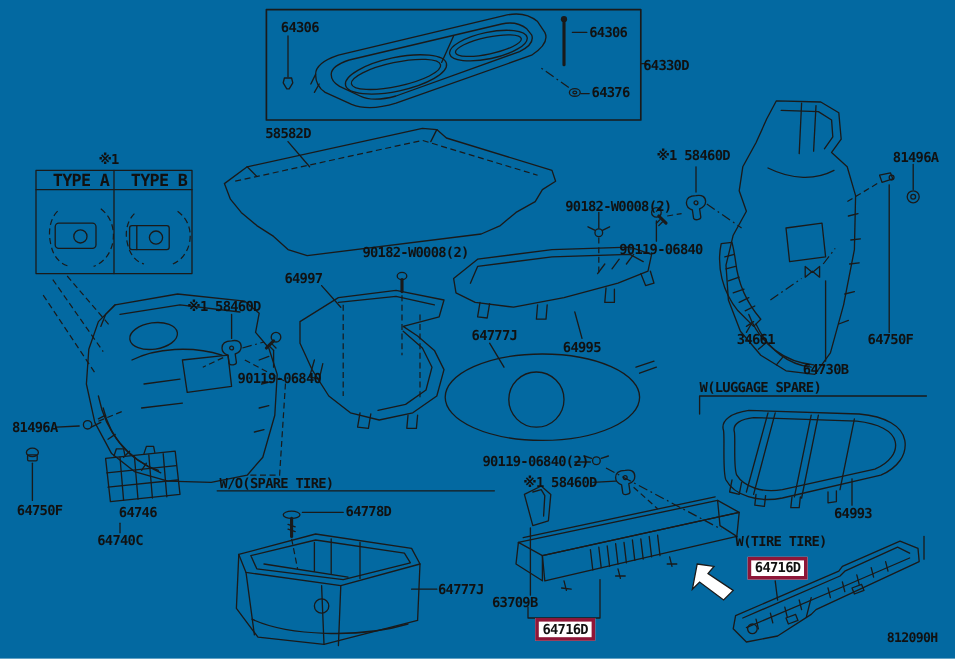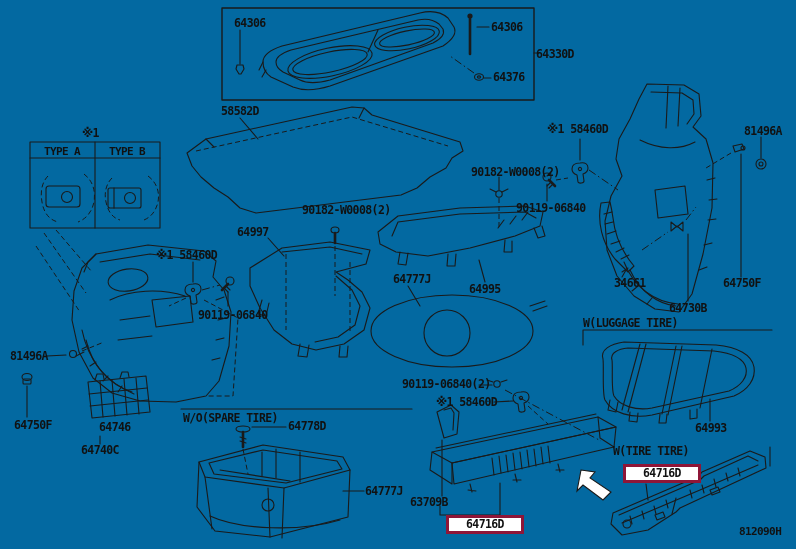--- a/index.html
+++ b/index.html
@@ -7,22 +7,22 @@
          font-family:"DejaVu Sans Mono","DejaVu Sans",monospace;}
   svg{position:absolute;left:0;top:0;}
   .ln{fill:none;stroke:#1a1a1a;stroke-width:1.1;stroke-linecap:round;stroke-linejoin:round;}
   .thk{fill:none;stroke:#1a1a1a;stroke-width:2.6;stroke-linecap:round;}
   .fl{fill:#1a1a1a;stroke:none;}
   .wht{fill:#fff;stroke:#1a1a1a;stroke-width:1.1;}
   .dsh{fill:none;stroke:#1a1a1a;stroke-width:1;stroke-dasharray:5 3;}
   .ddt{fill:none;stroke:#1a1a1a;stroke-width:1;stroke-dasharray:8 3 1.5 3;}
   .lbl{position:absolute;font:700 11.5px "DejaVu Sans Mono","DejaVu Sans",monospace;
        letter-spacing:-0.6px;color:#111;white-space:nowrap;line-height:13px;z-index:3;}
-  .tt{font-size:11px;}
-  .boxed{border:3px solid #8e1638;padding:0px 17px;background:#fff;}
+  .tt{font-size:14px;}
+  .boxed{border:3px solid #8e1638;padding:0px 3px;background:#fff;}
   .code{font-size:11px;}
 </style>
 </head>
 <body>
 
 <div class="stage">
 
 <svg width="796" height="549" viewBox="0 0 796 549">
   <defs>
     <g id="hookG">
@@ -292,26 +292,26 @@
 <span class="lbl" style="left:744px;top:125px">81496A</span>
 <span class="lbl" style="left:156px;top:249px">※1 58460D</span>
 <span class="lbl" style="left:198px;top:309px">90119-06840</span>
 <span class="lbl" style="left:10px;top:350px">81496A</span>
 <span class="lbl" style="left:237px;top:226px">64997</span>
 <span class="lbl" style="left:393px;top:273px">64777J</span>
 <span class="lbl" style="left:469px;top:283px">64995</span>
 <span class="lbl" style="left:614px;top:277px">34661</span>
 <span class="lbl" style="left:723px;top:277px">64750F</span>
 <span class="lbl" style="left:669px;top:302px">64730B</span>
-<span class="lbl" style="left:583px;top:317px">W(LUGGAGE TIRE)</span>
+<span class="lbl" style="left:583px;top:317px">W(LUGGAGE SPARE)</span>
 <span class="lbl" style="left:695px;top:422px">64993</span>
 <span class="lbl" style="left:14px;top:419px">64750F</span>
 <span class="lbl" style="left:99px;top:421px">64746</span>
 <span class="lbl" style="left:81px;top:444px">64740C</span>
-<span class="lbl" style="left:183px;top:412px">W/O(SPARE TIRE)</span>
+<span class="lbl" style="left:183px;top:397px">W/O(SPARE TIRE)</span>
 <span class="lbl" style="left:288px;top:420px">64778D</span>
 <span class="lbl" style="left:365px;top:485px">64777J</span>
 <span class="lbl" style="left:402px;top:378px">90119-06840(2)</span>
 <span class="lbl" style="left:436px;top:396px">※1 58460D</span>
 <span class="lbl" style="left:410px;top:496px">63709B</span>
 <span class="lbl boxed" style="left: 446px; top: 515px; border-color: rgb(142, 22, 56);">64716D</span>
 <span class="lbl" style="left:613px;top:445px">W(TIRE TIRE)</span>
 <span class="lbl boxed" style="left: 623px; top: 464px; border-color: rgb(142, 22, 56);">64716D</span>
 <span class="lbl code" style="left:739px;top:525px">812090H</span>
 

